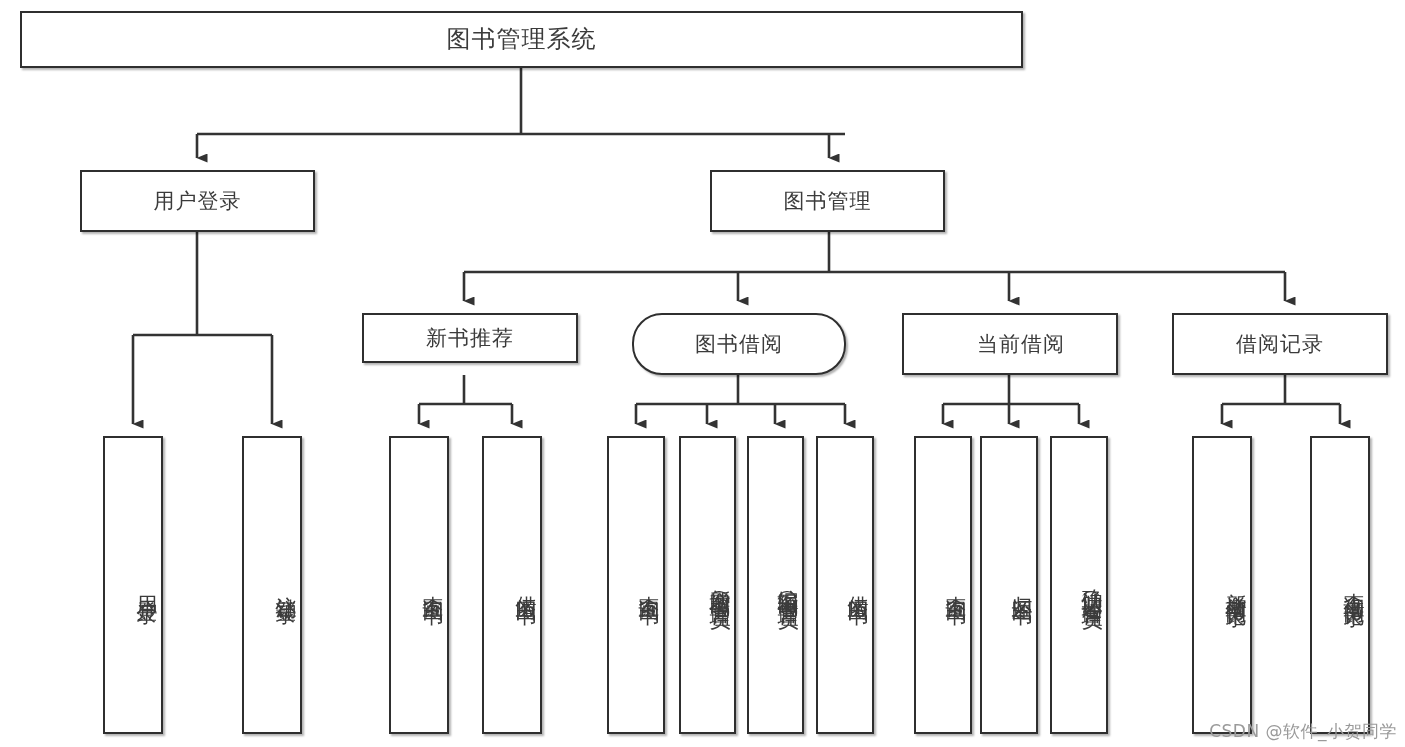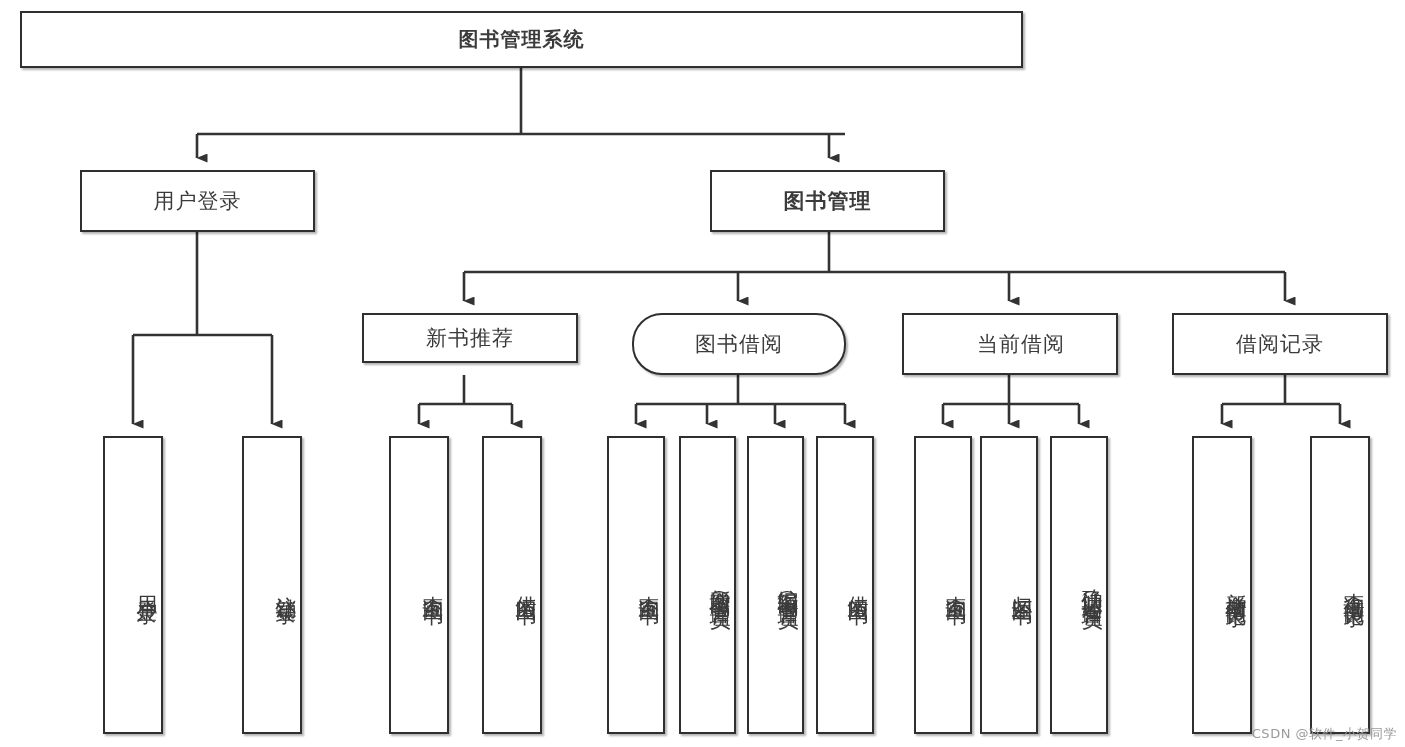--- a/index.html
+++ b/index.html
@@ -56,28 +56,27 @@
     white-space: nowrap;
   }
   .node .label {
     display: block;
   }
   .node.vert .label {
     writing-mode: vertical-rl;
     text-orientation: upright;
   }
   #title-node {
-    font-size: 20px;
-    font-weight: bold;
+    font-size: 24px;
   }
   #watermark {
     position: absolute;
     right: 8px;
     bottom: 4px;
-    font-size: 13px;
+    font-size: 17px;
     color: #9a9a9a;
     letter-spacing: 0.5px;
     white-space: nowrap;
     font-family: "DejaVu Sans", "Liberation Sans", sans-serif;
   }
 </style>
 </head>
 <body>
 
 <div id="canvas">
@@ -132,21 +131,21 @@
     </g>
   </svg>
 
   <div class="node horiz" id="title-node" style="left:20px; top:11px; width:1003px; height:57px;">
     <span class="label">图书管理系统</span>
   </div>
 
   <div class="node horiz" style="left:80px; top:170px; width:235px; height:62px;">
     <span class="label">用户登录</span>
   </div>
-  <div class="node horiz" style="left:710px; top:170px; width:235px; height:62px;font-weight:bold;">
+  <div class="node horiz" style="left:710px; top:170px; width:235px; height:62px;">
     <span class="label">图书管理</span>
   </div>
 
   <div class="node horiz" style="left:362px; top:313px; width:216px; height:50px;">
     <span class="label">新书推荐</span>
   </div>
   <div class="node horiz" style="left:632px; top:313px; width:214px; height:62px;border-radius:30px;">
     <span class="label">图书借阅</span>
   </div>
   <div class="node horiz" style="left:902px; top:313px; width:216px; height:62px;padding-left:26px;">

